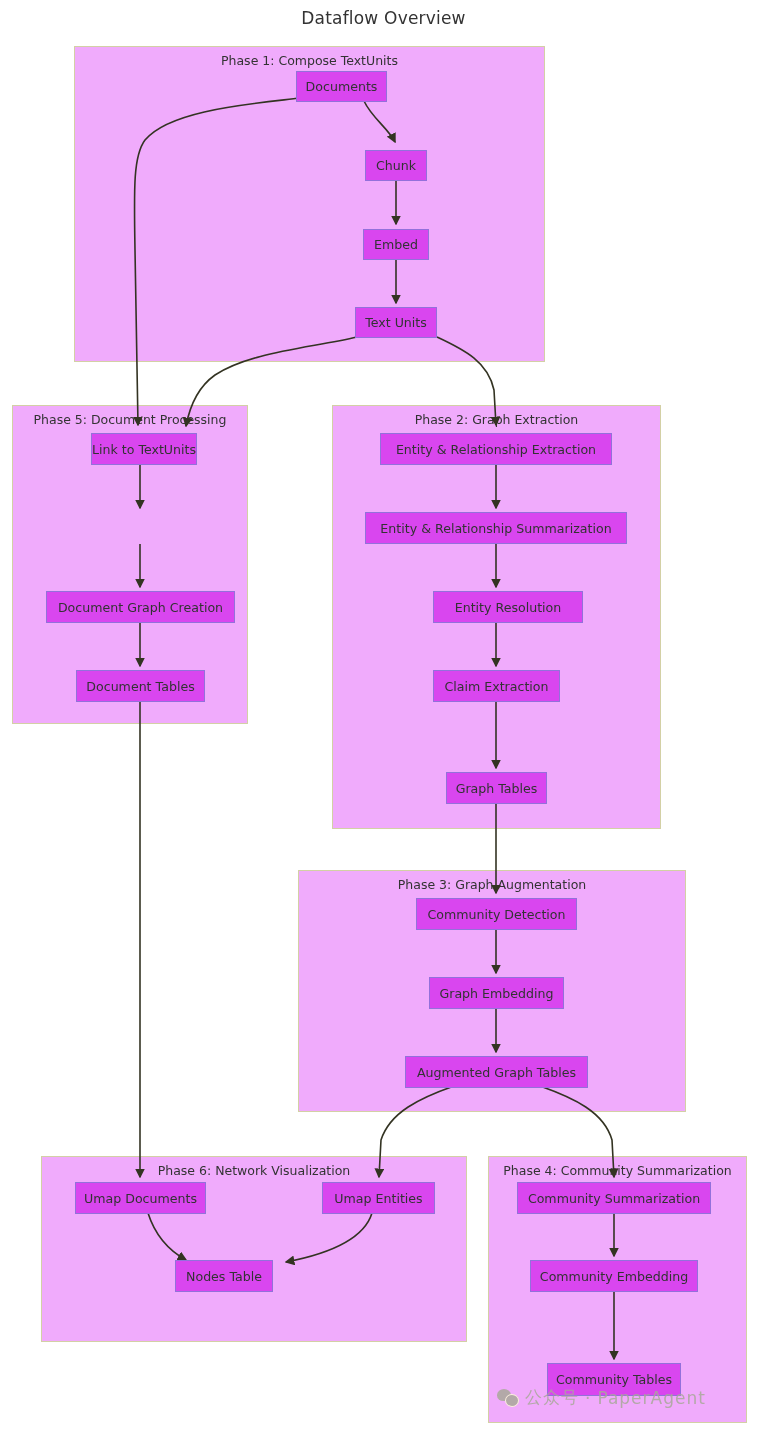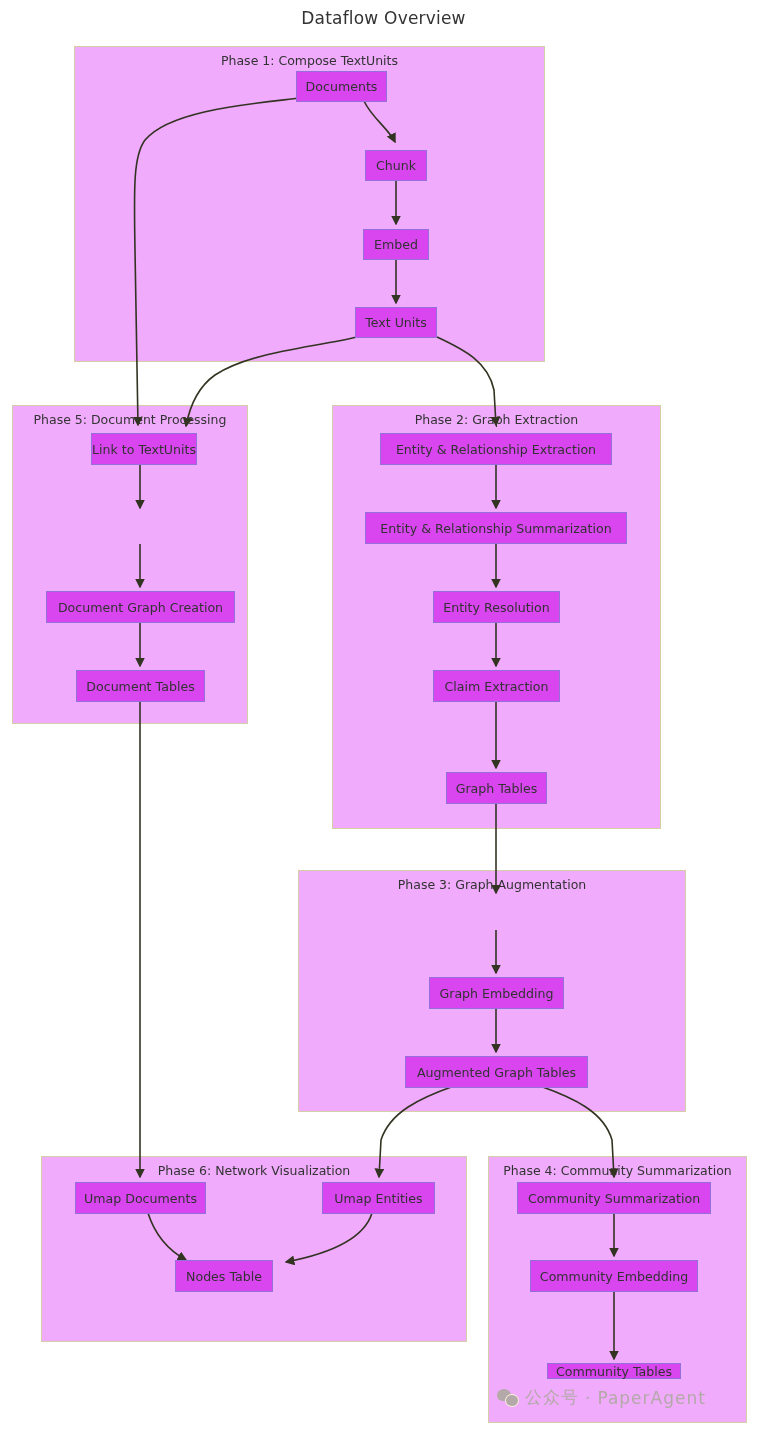--- a/index.html
+++ b/index.html
@@ -192,34 +192,35 @@
   <div class="node" style="left:365px; top:150px; width:62px; height:31px;">Chunk</div>
   <div class="node" style="left:363px; top:229px; width:66px; height:31px;">Embed</div>
   <div class="node" style="left:355px; top:307px; width:82px; height:31px;">Text Units</div>
 
   <div class="node" style="left:78px; top:433px; width:106px; height:32px;margin-left:13px;">Link to TextUnits</div>
   <div class="node" style="left:46px; top:591px; width:189px; height:32px;">Document Graph Creation</div>
   <div class="node" style="left:76px; top:670px; width:129px; height:32px;">Document Tables</div>
 
   <div class="node" style="left:380px; top:433px; width:232px; height:32px;">Entity &amp; Relationship Extraction</div>
   <div class="node" style="left:365px; top:512px; width:262px; height:32px;">Entity &amp; Relationship Summarization</div>
-  <div class="node" style="left:433px; top:591px; width:127px; height:32px;">Entity Resolution</div>
+  <div class="node" style="left:433px; top:591px; width:150px; height:32px;">Entity Resolution</div>
   <div class="node" style="left:433px; top:670px; width:127px; height:32px;">Claim Extraction</div>
   <div class="node" style="left:446px; top:772px; width:101px; height:32px;">Graph Tables</div>
 
+  <div class="node" style="left:416px; top:898px; width:161px; height:32px;">Community Detection</div>
   <div class="node" style="left:429px; top:977px; width:135px; height:32px;">Graph Embedding</div>
   <div class="node" style="left:405px; top:1056px; width:183px; height:32px;">Augmented Graph Tables</div>
 
   <div class="node" style="left:75px; top:1182px; width:131px; height:32px;">Umap Documents</div>
   <div class="node" style="left:322px; top:1182px; width:113px; height:32px;">Umap Entities</div>
   <div class="node" style="left:175px; top:1260px; width:98px; height:32px;">Nodes Table</div>
 
   <div class="node" style="left:517px; top:1182px; width:194px; height:32px;">Community Summarization</div>
   <div class="node" style="left:530px; top:1260px; width:168px; height:32px;">Community Embedding</div>
-  <div class="node" style="left:547px; top:1363px; width:134px; height:16px;">Community Tables</div>
+  <div class="node" style="left:547px; top:1363px; width:134px; height:33px;">Community Tables</div>
 
   <div id="watermark">
     <span class="wechat-icon">
       <span class="b1"></span>
         <span class="b2"></span>
     </span>
     <span class="wm-cn">公众号</span>
     <span>·</span>
     <span>PaperAgent</span>
   </div>

